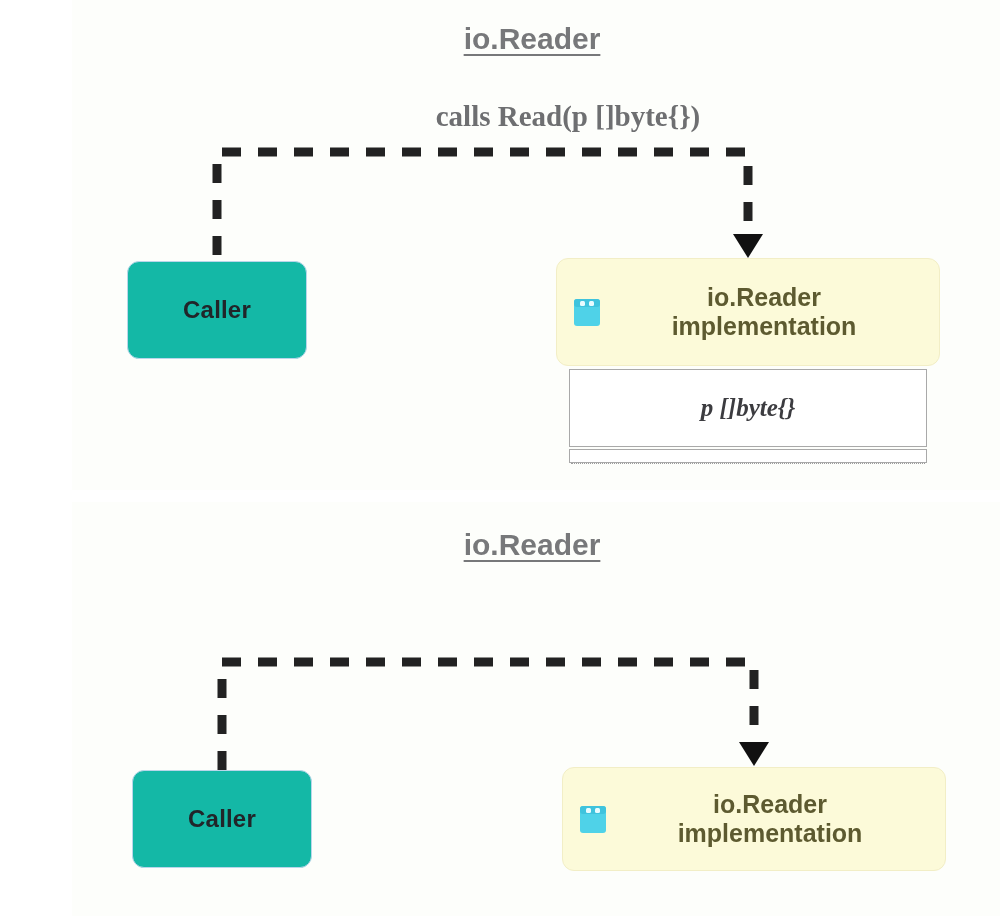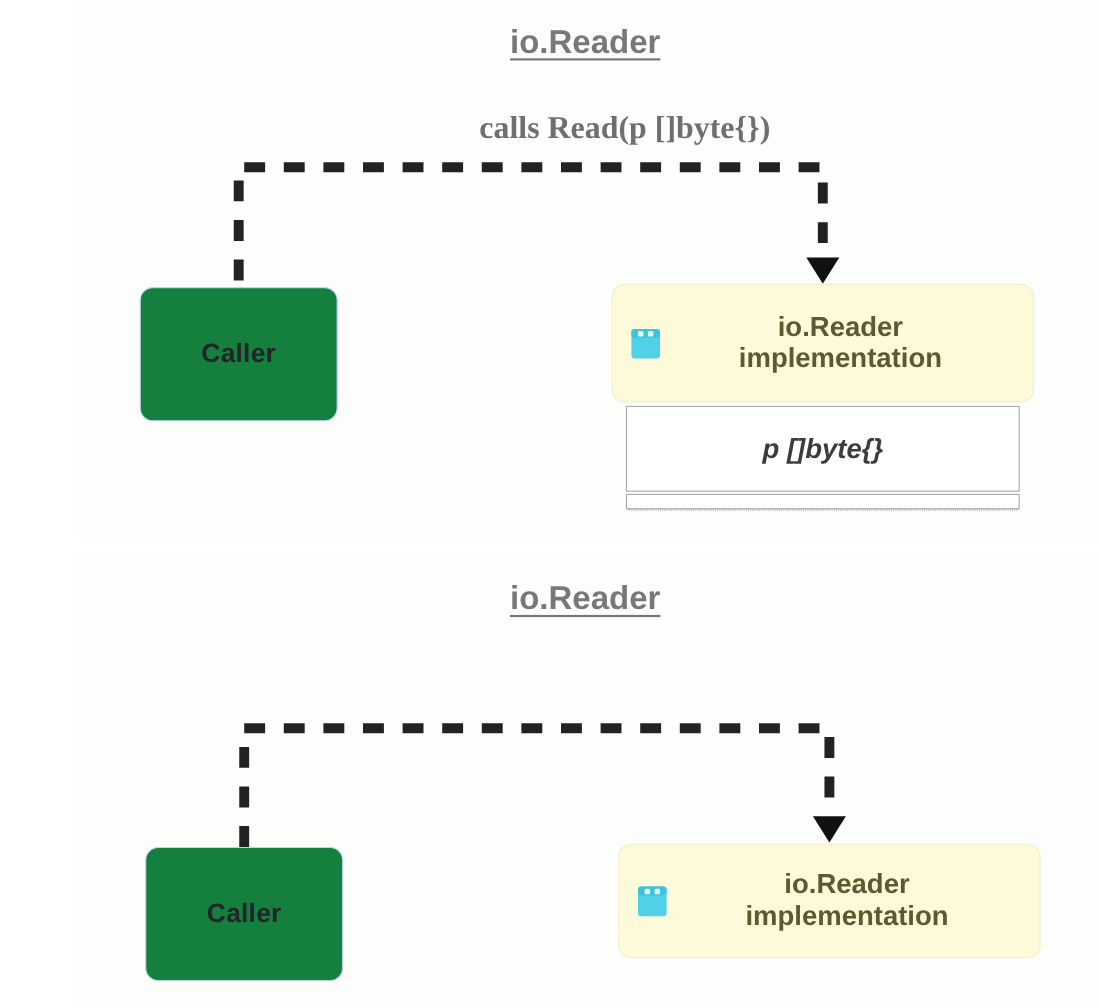--- a/index.html
+++ b/index.html
@@ -83,22 +83,22 @@
   .node {
     position: absolute;
     box-sizing: border-box;
     display: flex;
     align-items: center;
     justify-content: center;
   }
 
   .node-caller {
     width: 180px;
-    height: 122px;
-    background: #15803d;
+    height: 98px;
+    background: #14b8a6;
     border: 1.6px solid #b9d6ea;
     border-radius: 12px;
   }
   .node-caller .node-label {
     font-family: "Liberation Sans", sans-serif;
     font-weight: bold;
     font-size: 24px;
     color: #212529;
     letter-spacing: 0.2px;
   }
@@ -135,21 +135,21 @@
     background: #ffffff;
     border: 1.3px solid #a9a9a9;
   }
   .param-main {
     height: 78px;
     display: flex;
     align-items: center;
     justify-content: center;
   }
   .param-text {
-    font-family: Liberation Sans, sans-serif;
+    font-family: Liberation Serif, serif;
     font-weight: bold;
     font-style: italic;
     font-size: 25px;
     color: #3c3c40;
   }
   .param-strip {
     height: 14px;
     background: #ffffff;
   }
 </style>

